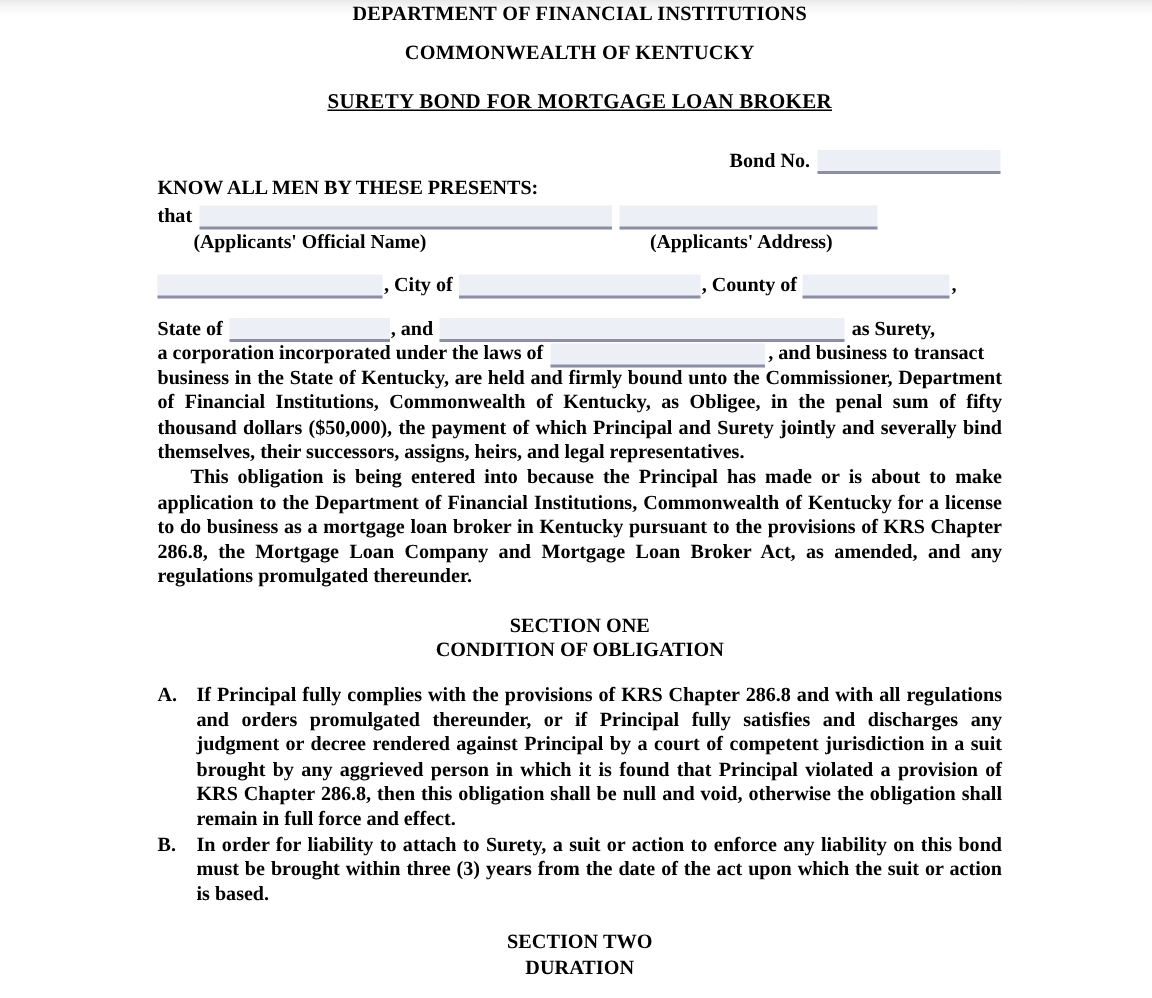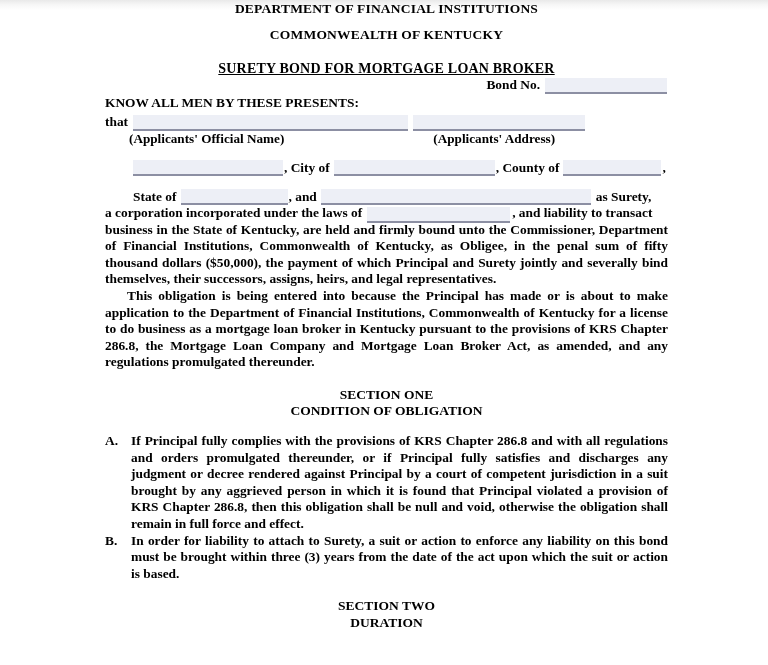--- a/index.html
+++ b/index.html
@@ -76,20 +76,21 @@
     border-bottom: 2px solid #8c8fa3;
     height: 14px;
     margin: 0 1px -1px 1px;
   }
 
   
   .bondno-line {
     display: flex;
     justify-content: flex-end;
     align-items: flex-end;
+    margin-top: 22px;
   }
   .bondno-label { font-weight: bold; font-size: 13.4px; margin-right: 4px; }
 
   .know-line {
     display: flex;
     justify-content: space-between;
     align-items: flex-start;
     margin-top: 2px;
   }
   .know-label { font-weight: bold; font-size: 13.4px; }
@@ -105,23 +106,23 @@
     display: flex;
     font-weight: bold;
     font-size: 13.2px;
     margin-top: 1px;
     gap: 13px;
   }
 
   .citycounty-line,
   .state-line {
     display: flex;
-    font-weight: bold;
-    font-size: 13.4px;
-    margin-left: 28px;
+    align-items: flex-end;
+    font-weight: bold;
+    font-size: 13.4px;
   }
   .citycounty-line { margin-top: 13px; }
   .state-line { margin-top: 13px; }
 
   .corp-line {
     font-weight: bold;
     font-size: 13.4px;
     line-height: 16.6px;
     display: flex;
     align-items: flex-end;
@@ -193,21 +194,21 @@
     <span>State of</span>
     <span class="field" style="width:107px;margin-left:4px;"></span>
     <span>, and</span>
     <span class="field" style="width:270px;margin-left:4px;"></span>
     <span style="margin-left:4px;">as Surety,</span>
   </div>
 
   <div class="corp-line">
     <span>a corporation incorporated under the laws of</span>
     <span class="field" style="width:143px;margin-left:5px;"></span>
-    <span style="margin-left:1px;">, and liability to transact</span>
+    <span style="margin-left:1px;">, and business to transact</span>
   </div>
 
   <div class="para">business in the State of Kentucky, are held and firmly bound unto the Commissioner, Department of Financial Institutions, Commonwealth of Kentucky, as Obligee, in the penal sum of fifty thousand dollars ($50,000), the payment of which Principal and Surety jointly and severally bind themselves, their successors, assigns, heirs, and legal representatives.</div>
 
   <div class="para indent">This obligation is being entered into because the Principal has made or is about to make application to the Department of Financial Institutions, Commonwealth of Kentucky for a license to do business as a mortgage loan broker in Kentucky pursuant to the provisions of KRS Chapter 286.8, the Mortgage Loan Company and Mortgage Loan Broker Act, as amended, and any regulations promulgated thereunder.</div>
 
   <div class="gap-md"></div>
 
   <div class="section-head">SECTION ONE</div>
   <div class="section-head">CONDITION OF OBLIGATION</div>

